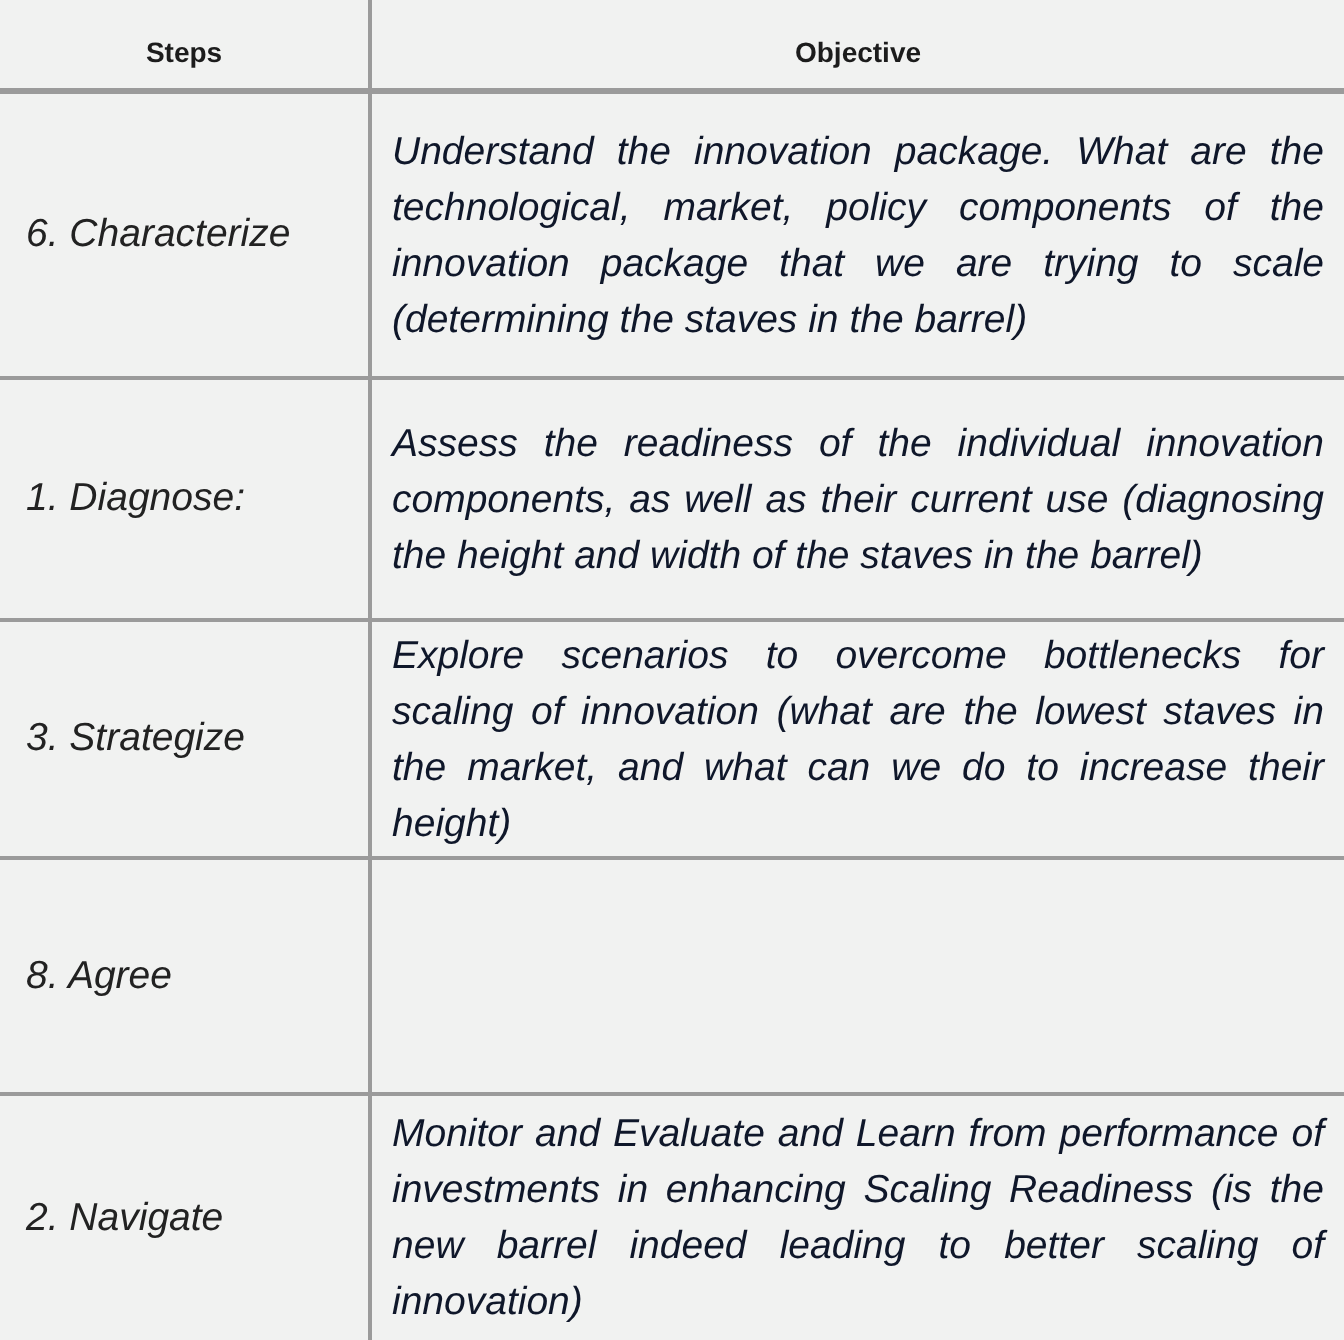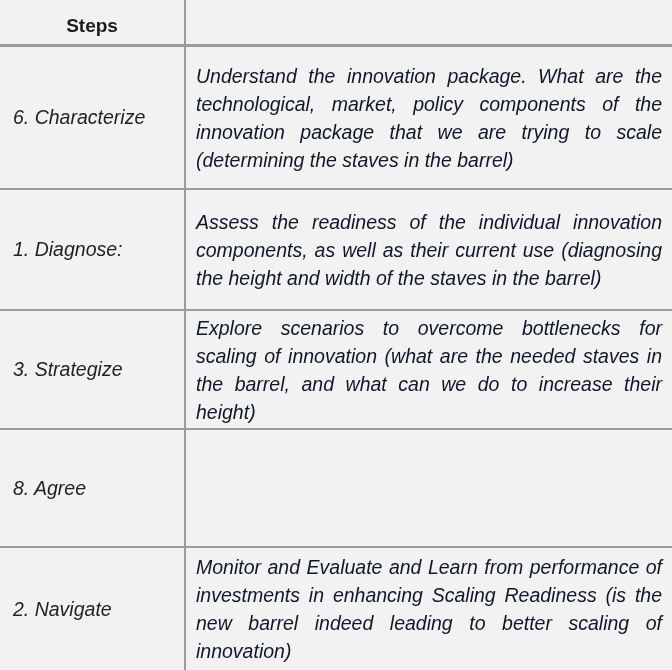--- a/index.html
+++ b/index.html
@@ -44,21 +44,21 @@
       height: 44px;
     }
     .header .hcell {
       position: absolute;
       top: 0;
       height: 44px;
       display: flex;
       align-items: center;
       justify-content: center;
       font-weight: bold;
-      font-size: 19px;
+      font-size: 14px;
       color: #1c1c1c;
     }
     .header .hcell.steps { left: 0; width: 184px; padding-top: 7px; box-sizing: border-box; }
     .header .hcell.objective { left: 186px; width: 486px; padding-top: 7px; box-sizing: border-box; }
 
     .row {
       position: absolute;
       left: 0;
       width: 672px;
     }
@@ -96,20 +96,21 @@
       width: 100%;
     }
   </style>
 </head>
 <body>
 
 <div class="table">
 
   <div class="header">
     <div class="hcell steps">Steps</div>
+    <div class="hcell objective">Objective</div>
   </div>
 
   <div class="hline header-rule"></div>
 
   <div class="row" style="top:47px;height:141px;">
     <div class="step">6. Characterize</div>
     <div class="objective">
       <span>Understand the innovation package. What are the technological, market, policy components of the innovation package that we are trying to scale (determining the staves in the barrel)</span>
     </div>
   </div>
@@ -119,21 +120,21 @@
     <div class="step">1. Diagnose:</div>
     <div class="objective">
       <span>Assess the readiness of the individual innovation components, as well as their current use (diagnosing the height and width of the staves in the barrel)</span>
     </div>
   </div>
   <div class="hline" style="top:309px;"></div>
 
   <div class="row" style="top:311px;height:117px;">
     <div class="step">3. Strategize</div>
     <div class="objective">
-      <span>Explore scenarios to overcome bottlenecks for scaling of innovation (what are the needed staves in the barrel, and what can we do to increase their height)</span>
+      <span>Explore scenarios to overcome bottlenecks for scaling of innovation (what are the lowest staves in the market, and what can we do to increase their height)</span>
     </div>
   </div>
   <div class="hline" style="top:428px;"></div>
 
   <div class="row" style="top:430px;height:116px;">
     <div class="step">8. Agree</div>
   </div>
   <div class="hline" style="top:546px;"></div>
 
   <div class="row" style="top:548px;height:122px;">

